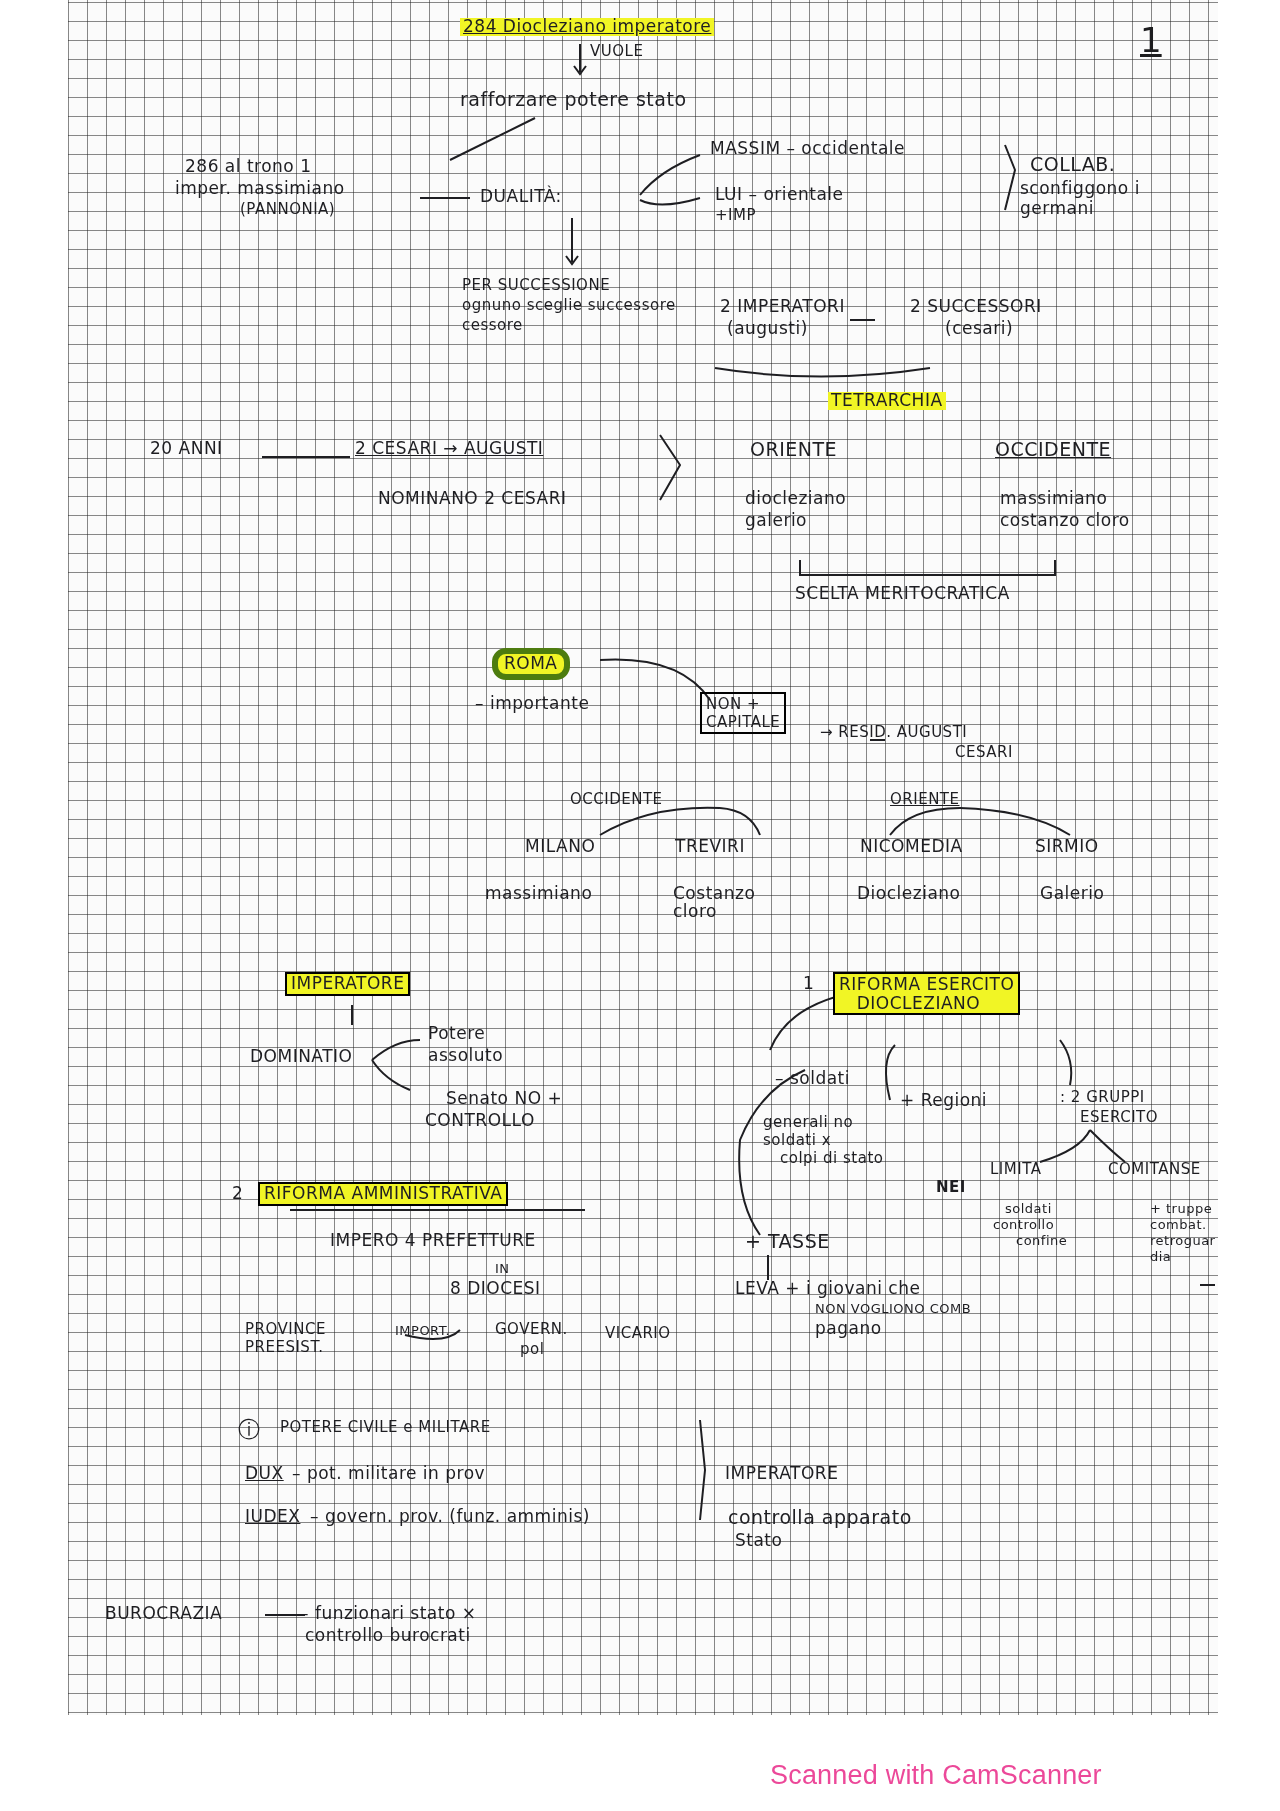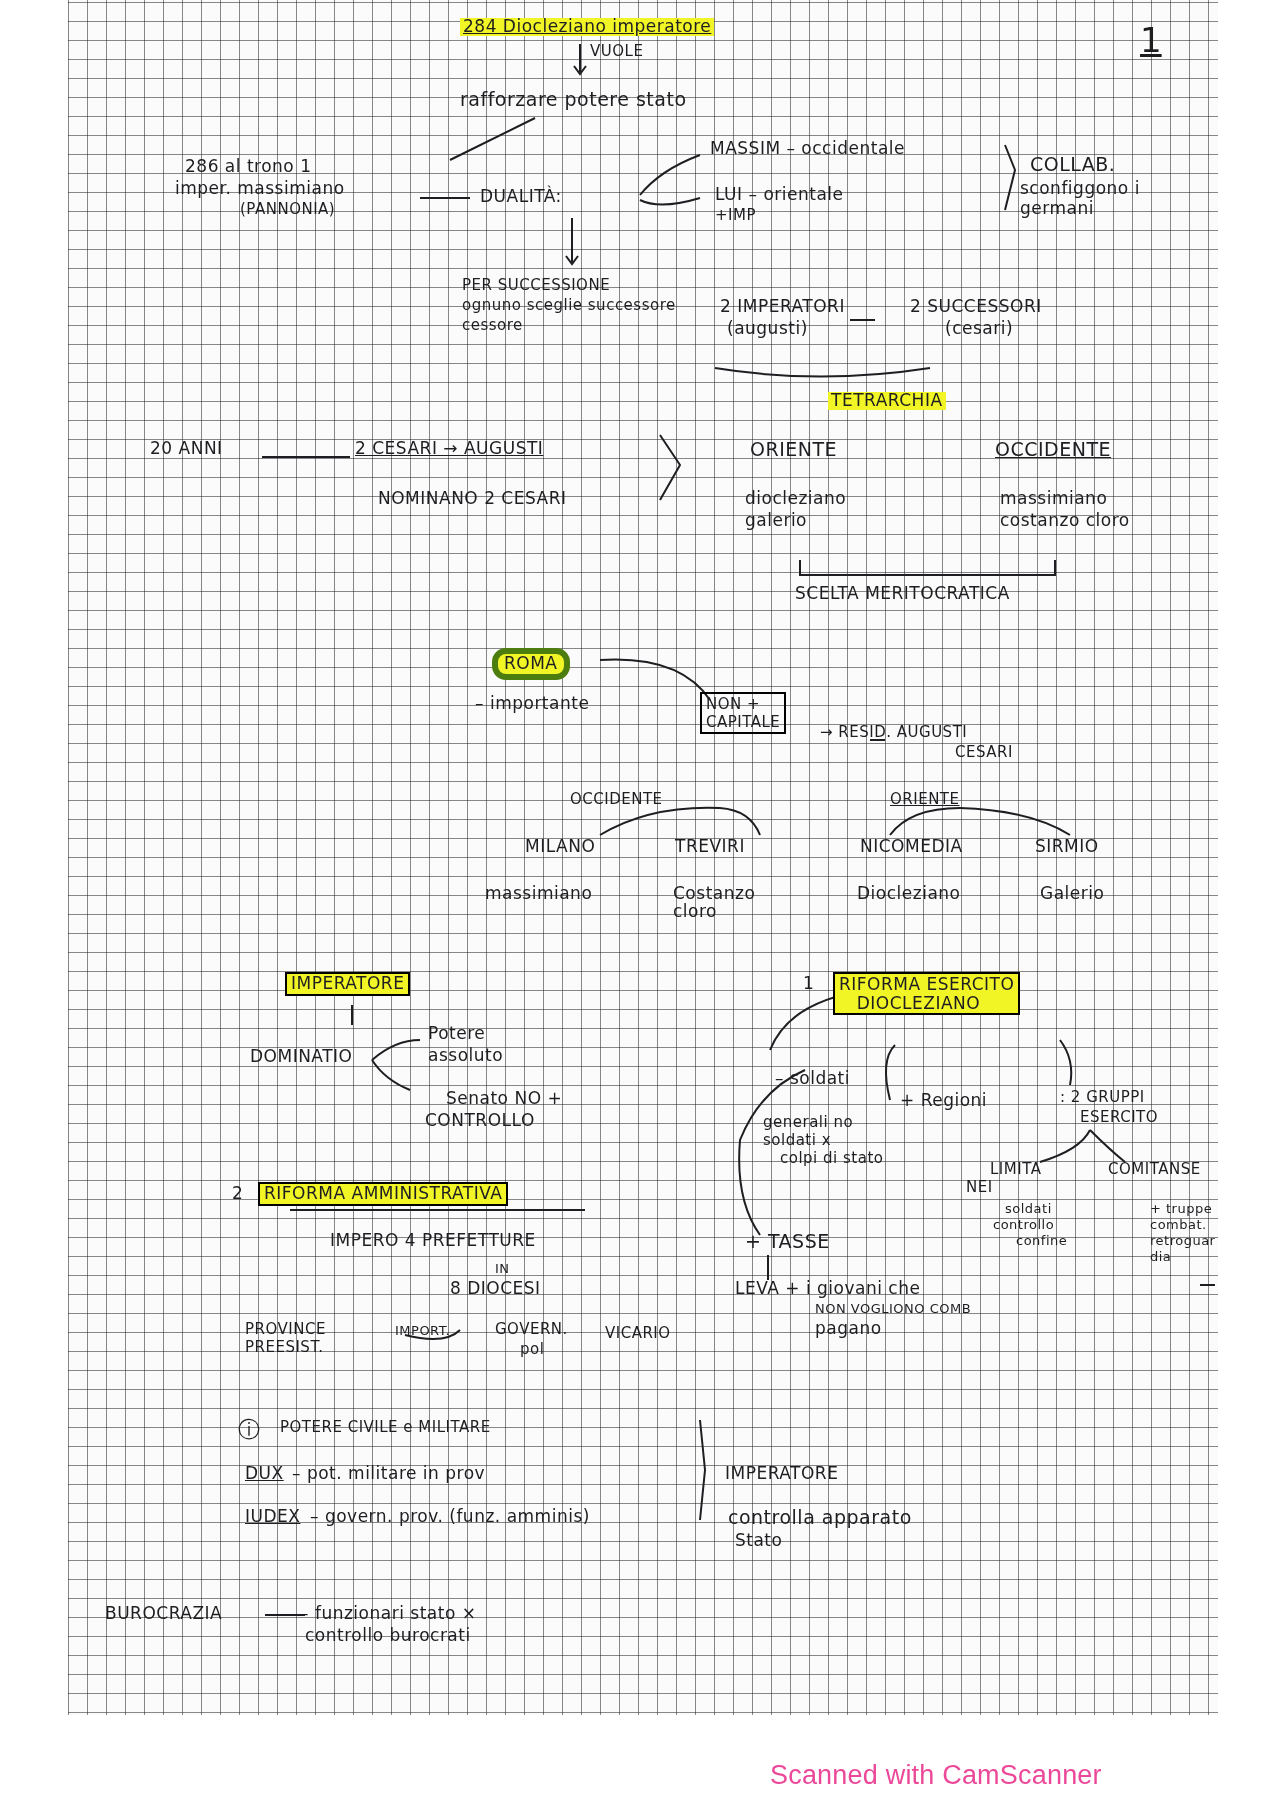--- a/index.html
+++ b/index.html
@@ -152,21 +152,21 @@
 <span class="hw" style="left:803px;top:975px;">1</span>
 <span class="hw hl box" style="left:833px;top:972px;line-height:1.1;"><span>RIFORMA ESERCITO</span><br>&nbsp;&nbsp;&nbsp;<span>DIOCLEZIANO</span></span>
 <span class="hw" style="left:775px;top:1070px;">– soldati</span>
 <span class="hw" style="left:900px;top:1092px;">+ Regioni</span>
 <span class="hw sm" style="left:1060px;top:1090px;">: 2 GRUPPI</span>
 <span class="hw sm" style="left:1080px;top:1110px;">ESERCITO</span>
 <span class="hw sm" style="left:763px;top:1115px;">generali no</span>
 <span class="hw sm" style="left:763px;top:1133px;">soldati x</span>
 <span class="hw sm" style="left:780px;top:1151px;">colpi di stato</span>
 <span class="hw sm" style="left:990px;top:1162px;">LIMITA</span>
-<span class="hw sm" style="left:966px;top:1180px;">NEI</span>
+<span class="hw sm" style="left:936px;top:1180px;font-weight:bold;">NEI</span>
 <span class="hw sm" style="left:1108px;top:1162px;">COMITANSE</span>
 <span class="hw xs" style="left:1005px;top:1202px;">soldati</span>
 <span class="hw xs" style="left:993px;top:1218px;">controllo</span>
 <span class="hw xs" style="left:1000px;top:1234px;margin-left:16px;">confine</span>
 <span class="hw xs" style="left:1150px;top:1202px;">+ truppe</span>
 <span class="hw xs" style="left:1150px;top:1218px;">combat.</span>
 <span class="hw xs" style="left:1150px;top:1234px;">retroguar</span>
 <span class="hw xs" style="left:1150px;top:1250px;">dia</span>
 <span class="hw" style="left:745px;top:1232px;font-size:19px;">+ TASSE</span>
 <span class="hw" style="left:735px;top:1280px;">LEVA + i giovani che</span>

